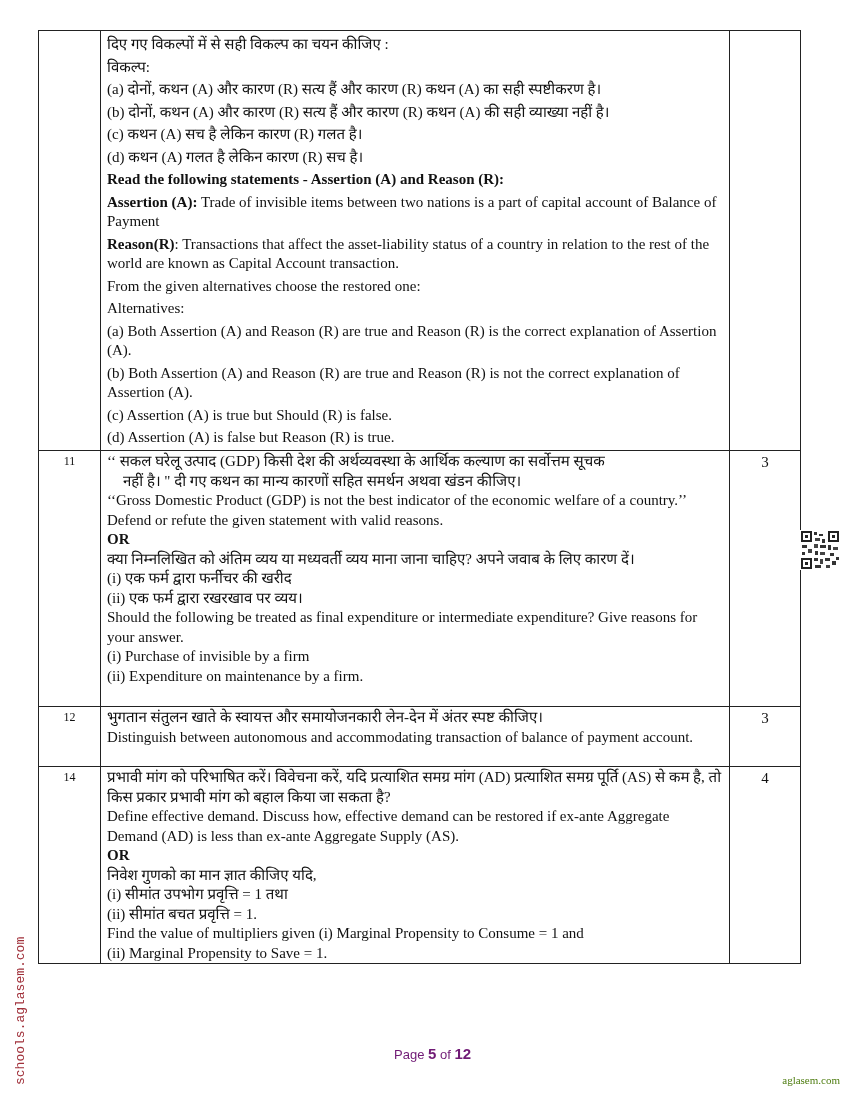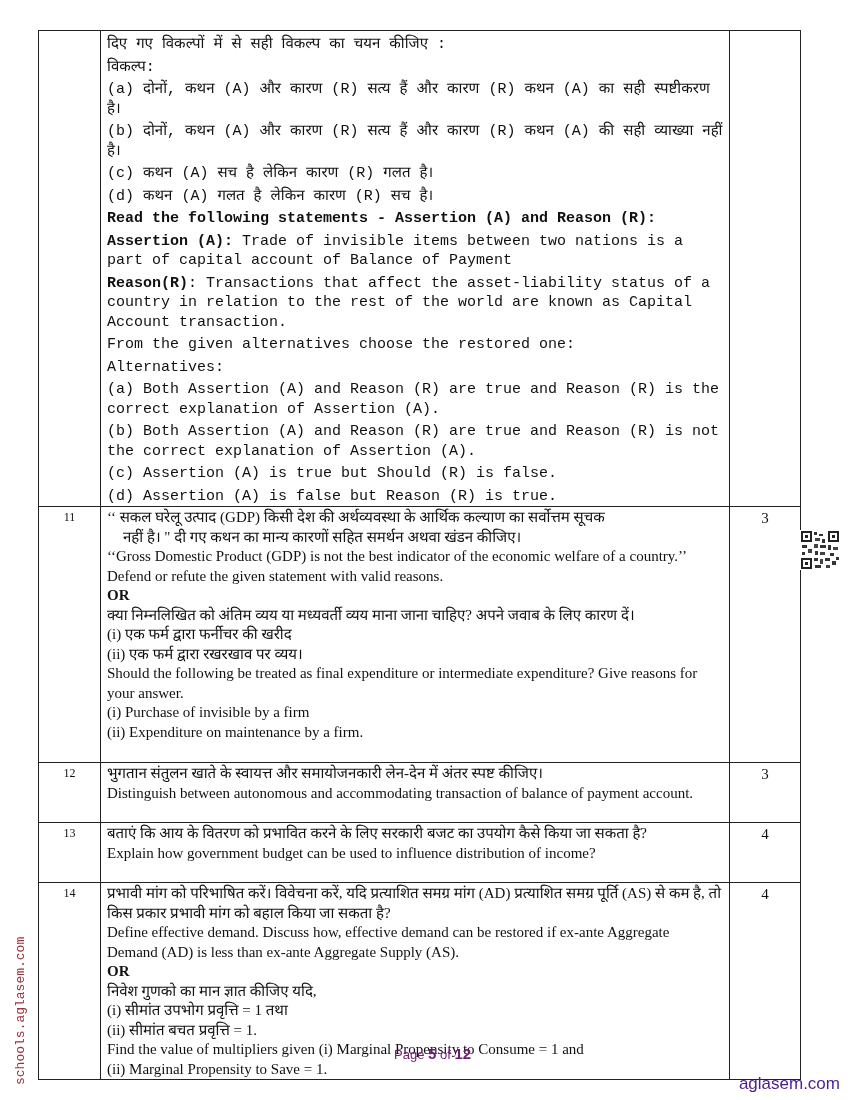--- a/index.html
+++ b/index.html
@@ -6,29 +6,29 @@
   body { width: 850px; height: 1100px; position: relative; overflow: hidden;
          font-family: "Liberation Serif", "DejaVu Serif", serif; color: #111; }
   .qtable { position: absolute; left: 38px; top: 30px; width: 763px;
             border-collapse: collapse; table-layout: fixed; }
   .qtable td { border: 1.5px solid #222; vertical-align: top; padding: 0; }
   .col-num { width: 61px; text-align: center; font-size: 12px; padding-top: 3px !important; }
   .col-q { width: 628px; }
   .col-m { width: 70px; text-align: center; font-size: 15px; padding-top: 3px !important; }
   .qbody { padding: 1px 6px 0 6px; font-size: 15px; line-height: 19.5px; }
   .qbody p { margin: 0; }
-  .gap { margin-top: 3px !important; font-family: Liberation Mono, monospace; }
+  .gap { margin-top: 3px !important; }
   .bold { font-weight: bold; }
   .or { font-weight: bold; }
   .indent { padding-left: 16px; }
   .footer-page { position: absolute; left: 394px; top: 1045px;
                  font-family: "Liberation Sans", "DejaVu Sans", sans-serif; font-size: 13px; color: #701a75; }
   .footer-page b { font-size: 15px; }
   .watermark-right { position: absolute; right: 10px; top: 1074px;
-                     font-family: Liberation Sans, sans-serif; font-size: 17px; color: #4c1d95; }
+                     font-family: Liberation Serif, serif; font-size: 11px; color: #4d7c0f; }
   .watermark-left { position: absolute; left: 13px; top: 1085px; transform-origin: 0 0;
                     transform: rotate(-90deg);
                     font-family: "Liberation Mono", "DejaVu Sans Mono", monospace; font-size: 13px;
                     color: #a0303a; white-space: nowrap; }
   .qr { position: absolute; left: 800px; top: 530px; width: 40px; height: 40px; }
 </style>
 </head>
 <body>
 
 <table class="qtable">
@@ -80,30 +80,20 @@
     <td class="col-num">12</td>
     <td class="col-q">
       <div class="qbody">
         <p>भुगतान संतुलन खाते के स्वायत्त और समायोजनकारी लेन-देन में अंतर स्पष्ट कीजिए।</p>
         <p>Distinguish between autonomous and accommodating transaction of balance of payment account.</p>
       </div>
     </td>
     <td class="col-m">3</td>
   </tr>
 
-  <tr style="height:60px;">
-    <td class="col-num">13</td>
-    <td class="col-q">
-      <div class="qbody">
-        <p>बताएं कि आय के वितरण को प्रभावित करने के लिए सरकारी बजट का उपयोग कैसे किया जा सकता है?</p>
-        <p>Explain how government budget can be used to influence distribution of income?</p>
-      </div>
-    </td>
-    <td class="col-m">4</td>
-  </tr>
 
   <tr style="height:196px;">
     <td class="col-num">14</td>
     <td class="col-q">
       <div class="qbody">
         <p>प्रभावी मांग को परिभाषित करें। विवेचना करें, यदि प्रत्याशित समग्र मांग (AD) प्रत्याशित समग्र पूर्ति (AS) से कम है, तो किस प्रकार प्रभावी मांग को बहाल किया जा सकता है?</p>
         <p>Define effective demand. Discuss how, effective demand can be restored if ex-ante Aggregate Demand (AD) is less than ex-ante Aggregate Supply (AS).</p>
         <p class="or">OR</p>
         <p>निवेश गुणको का मान ज्ञात कीजिए यदि,</p>
         <p>(i) सीमांत उपभोग प्रवृत्ति = 1 तथा</p>

